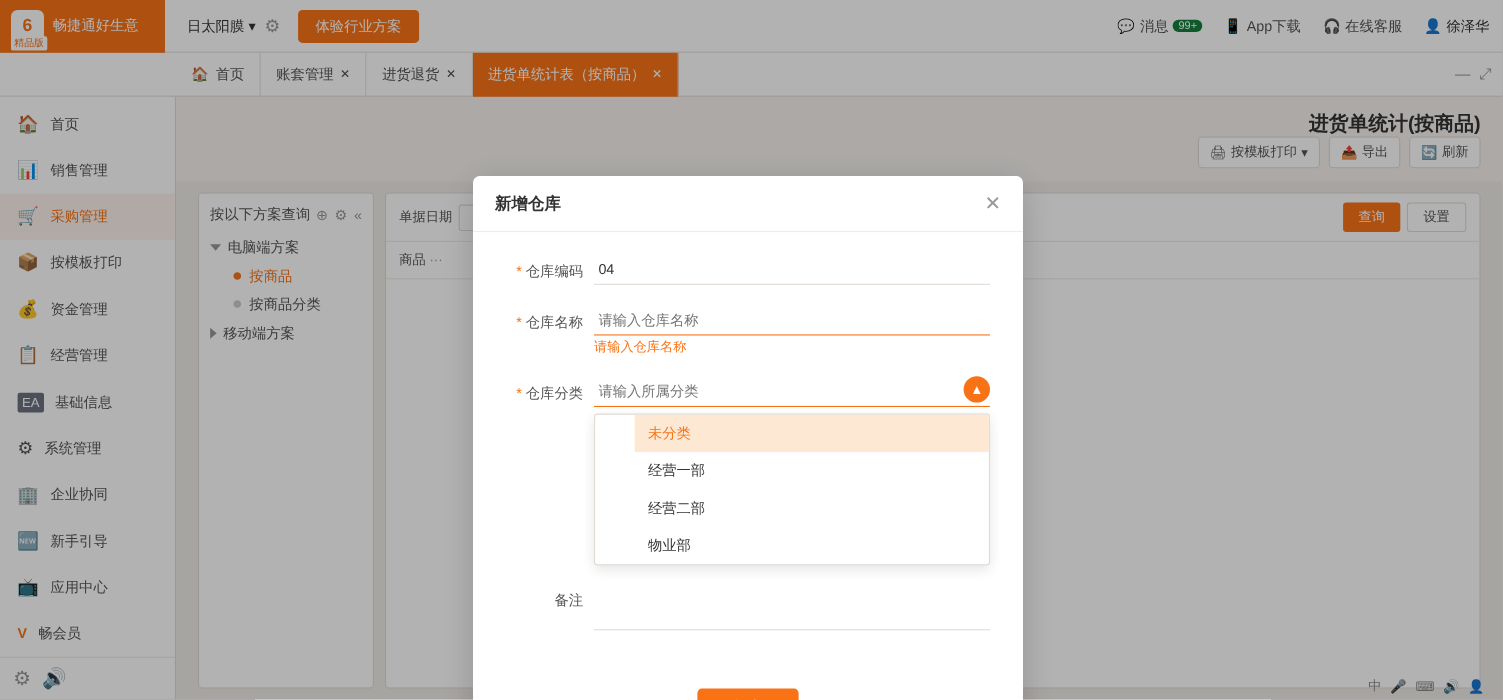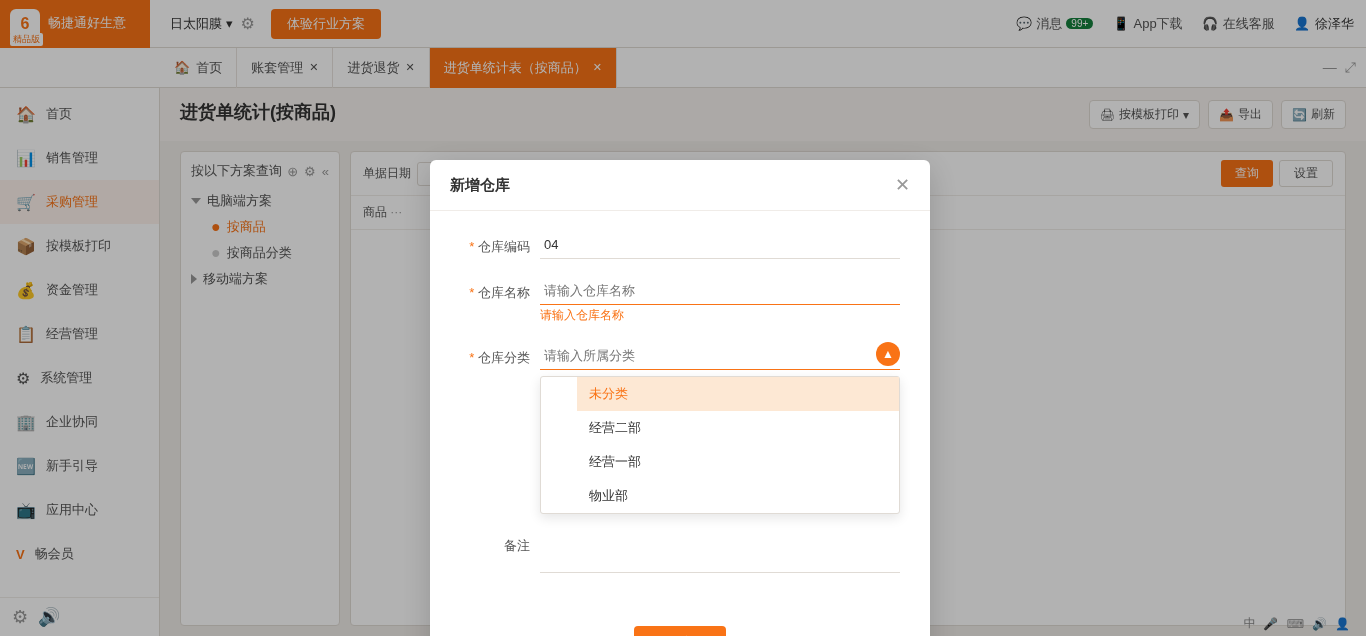--- a/index.html
+++ b/index.html
@@ -76,22 +76,22 @@
       margin-top: auto; display: flex; align-items: center;
       padding: 8px 12px; gap: 10px; border-top: 1px solid #f0ece8;
     }
     .sidebar-bottom-btn { cursor: pointer; color: #999; font-size: 18px; }
 
     
     .main-content { flex: 1; display: flex; flex-direction: column; overflow: hidden; }
 
     
     .page-header {
-      display: flex; align-items: flex-start; justify-content: space-between;
-      padding: 12px 20px; background: #f7f3f0;
+      display: flex; align-items: flex-end; justify-content: space-between;
+      padding: 12px 20px; background: #f7f3f0; flex-direction: column;
     }
     .page-title { font-size: 18px; font-weight: bold; color: #333; }
     .page-actions { display: flex; align-items: center; gap: 8px; }
     .page-action-btn {
       display: flex; align-items: center; gap: 4px;
       padding: 5px 10px; border: 1px solid #e0dbd5; border-radius: 4px;
       background: #fff; color: #555; cursor: pointer; font-size: 12px;
     }
 
     
@@ -307,20 +307,24 @@
       <span class="icon">📦</span>
       <span>按模板打印</span>
     </div>
     <div class="sidebar-item">
       <span class="icon">💰</span>
       <span>资金管理</span>
     </div>
     <div class="sidebar-item">
       <span class="icon">📋</span>
       <span>经营管理</span>
+    </div>
+    <div class="sidebar-item">
+      <span class="icon" style="font-size:12px;background:#6b7280;color:#fff;padding:2px 4px;border-radius:2px;">EA</span>
+      <span>基础信息</span>
     </div>
     <div class="sidebar-item">
       <span class="icon">⚙</span>
       <span>系统管理</span>
     </div>
     <div class="sidebar-item">
       <span class="icon">🏢</span>
       <span>企业协同</span>
     </div>
     <div class="sidebar-item">
@@ -449,22 +453,22 @@
 
     <div class="form-row">
       <span class="form-label required">仓库分类</span>
       <div class="form-field" style="position:relative;">
         <div class="cat-input-wrap">
           <input type="text" class="cat-input" placeholder="请输入所属分类" style="">
           <button class="cat-toggle-btn">▲</button>
         </div>
         <div class="cat-dropdown">
           <div class="cat-option selected">未分类</div>
+          <div class="cat-option">经营一部</div>
           <div class="cat-option">经营二部</div>
-          <div class="cat-option">经营一部</div>
           <div class="cat-option">物业部</div>
         </div>
       </div>
     </div>
 
     <div class="form-row" style="margin-top: 160px;">
       <span class="form-label">备注</span>
       <div class="form-field">
         <textarea class="form-textarea" rows="2" style=""></textarea>
       </div>

